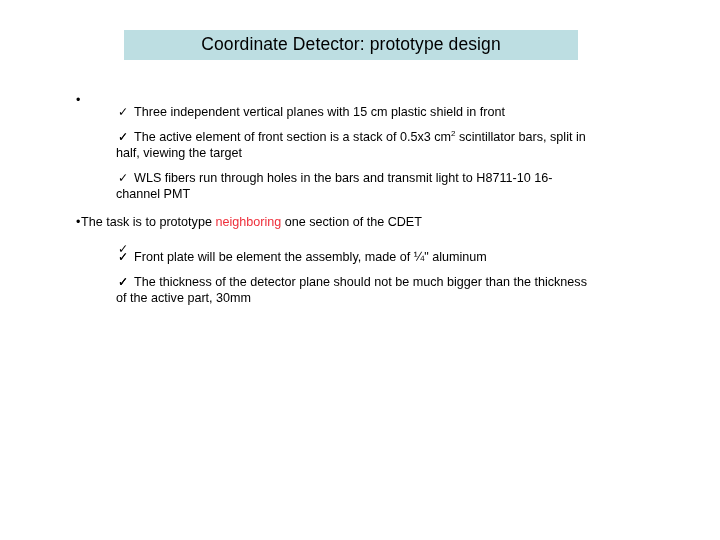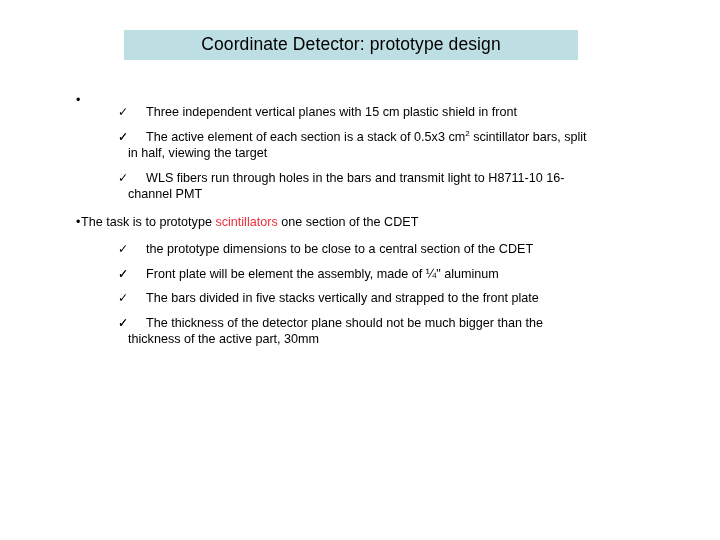--- a/index.html
+++ b/index.html
@@ -84,21 +84,20 @@
   .bullet-l2 .check {
     position: absolute;
     left: 118px;
     top: 0;
     font-size: 12.2px;
     line-height: 16.5px;
   }
   .bullet-l2 .txt {
     display: block;
     text-indent: 18px;
-    margin-left: 12px;
   }
 
   .spacer-1 { height: 2px; }
   .spacer-2 { height: 4px; }
 
   .red { color: #ee2f3b; }
 
   sup {
     font-size: 0.64em;
     vertical-align: super;
@@ -126,53 +125,51 @@
       <span class="check">✓</span>
       <span class="txt">Three independent vertical planes with 15 cm plastic shield in front</span>
     </div>
 
     <div class="bullet-l2">
       <span class="check">✓</span>
     </div>
 
     <div class="bullet-l2">
       <span class="check">✓</span>
-      <span class="txt"><span>The active element of each section is a stack of 0.5x3 cm</span><sup>2</sup><span> scintillator bars, split in half, viewing the target</span></span>
+      <span class="txt"><span>The active element of front section is a stack of 0.5x3 cm</span><sup>2</sup><span> scintillator bars, split in half, viewing the target</span></span>
     </div>
 
     <div class="bullet-l2">
       <span class="check">✓</span>
       <span class="txt">WLS fibers run through holes in the bars and transmit light to H8711-10 16-channel PMT</span>
     </div>
 
     <div class="spacer-2"></div>
 
     <div class="bullet-l1 tight">
-      <span class="dot">•</span><span>The task is to prototype </span><span class="red">scintillators</span><span> one section of the CDET</span>
+      <span class="dot">•</span><span>The task is to prototype </span><span class="red">neighboring</span><span> one section of the CDET</span>
     </div>
 
     <div class="spacer-1"></div>
 
     <div class="bullet-l2">
       <span class="check">✓</span>
-      <span class="txt">the prototype dimensions to be close to a central section of the CDET</span>
     </div>
 
     <div class="bullet-l2">
       <span class="check">✓</span>
     </div>
 
     <div class="bullet-l2">
       <span class="check">✓</span>
       <span class="txt">Front plate will be element the assembly, made of ¼" aluminum</span>
     </div>
 
     <div class="bullet-l2">
       <span class="check">✓</span>
-      <span class="txt">The bars divided in five stacks vertically and strapped to the front plate</span>
     </div>
 
     <div class="bullet-l2">
       <span class="check">✓</span>
     </div>
 
     <div class="bullet-l2">
       <span class="check">✓</span>
       <span class="txt">The thickness of the detector plane should not be much bigger than the thickness of the active part, 30mm</span>
     </div>

